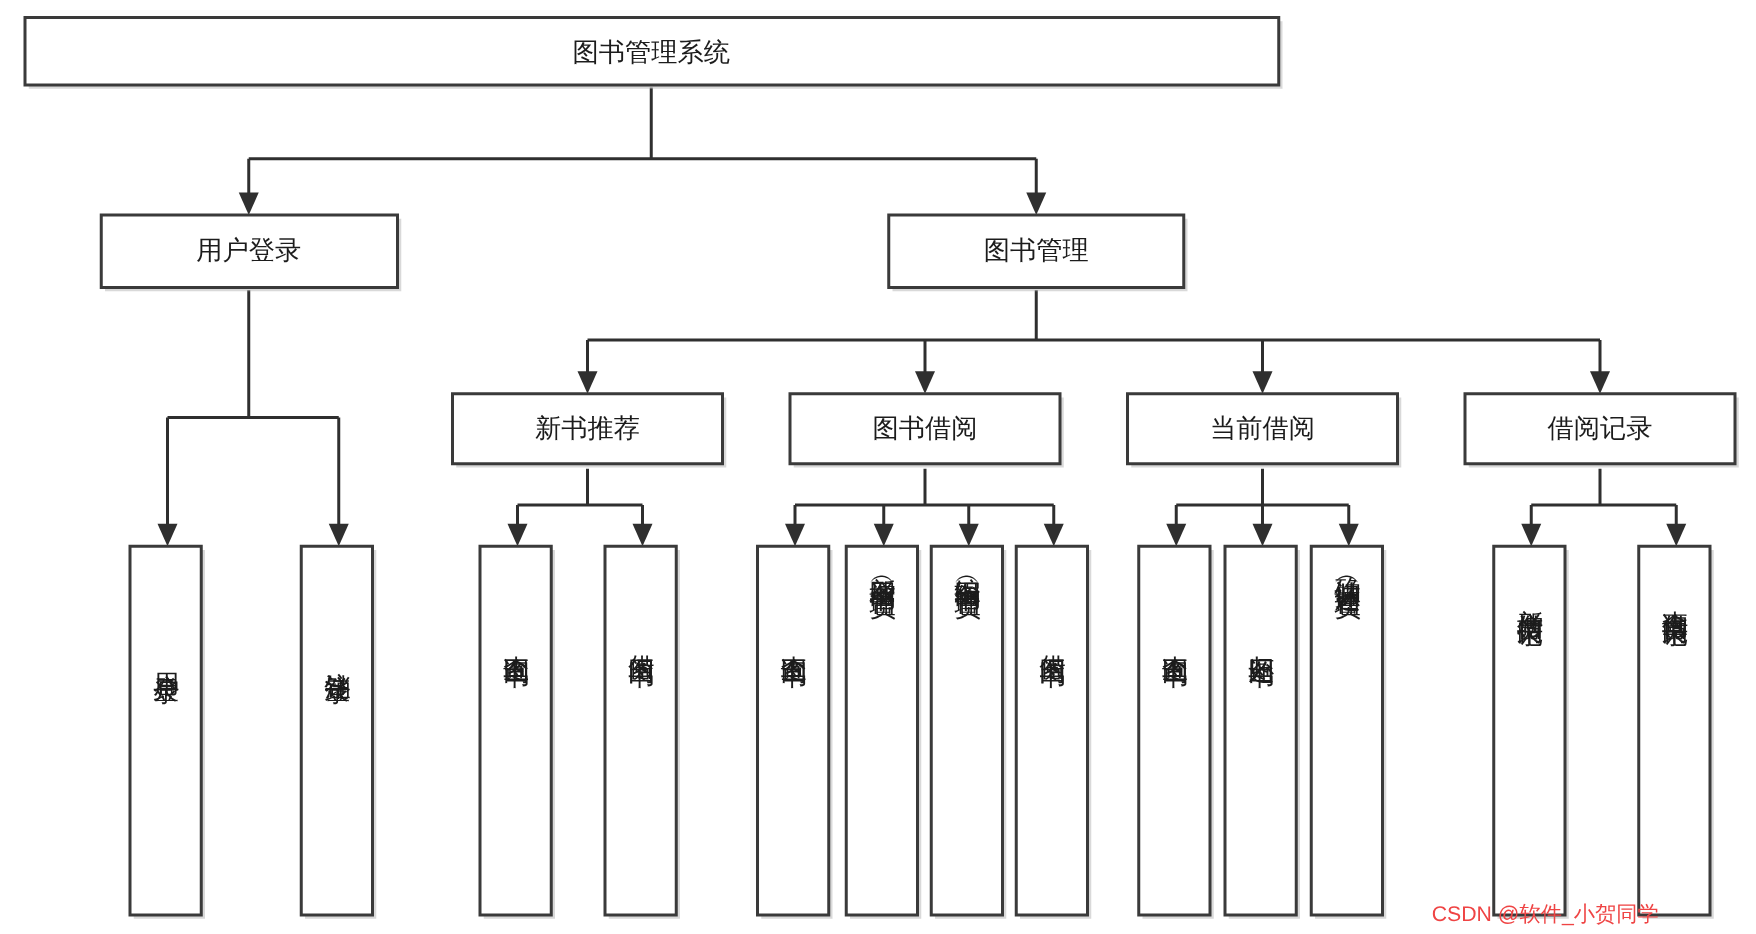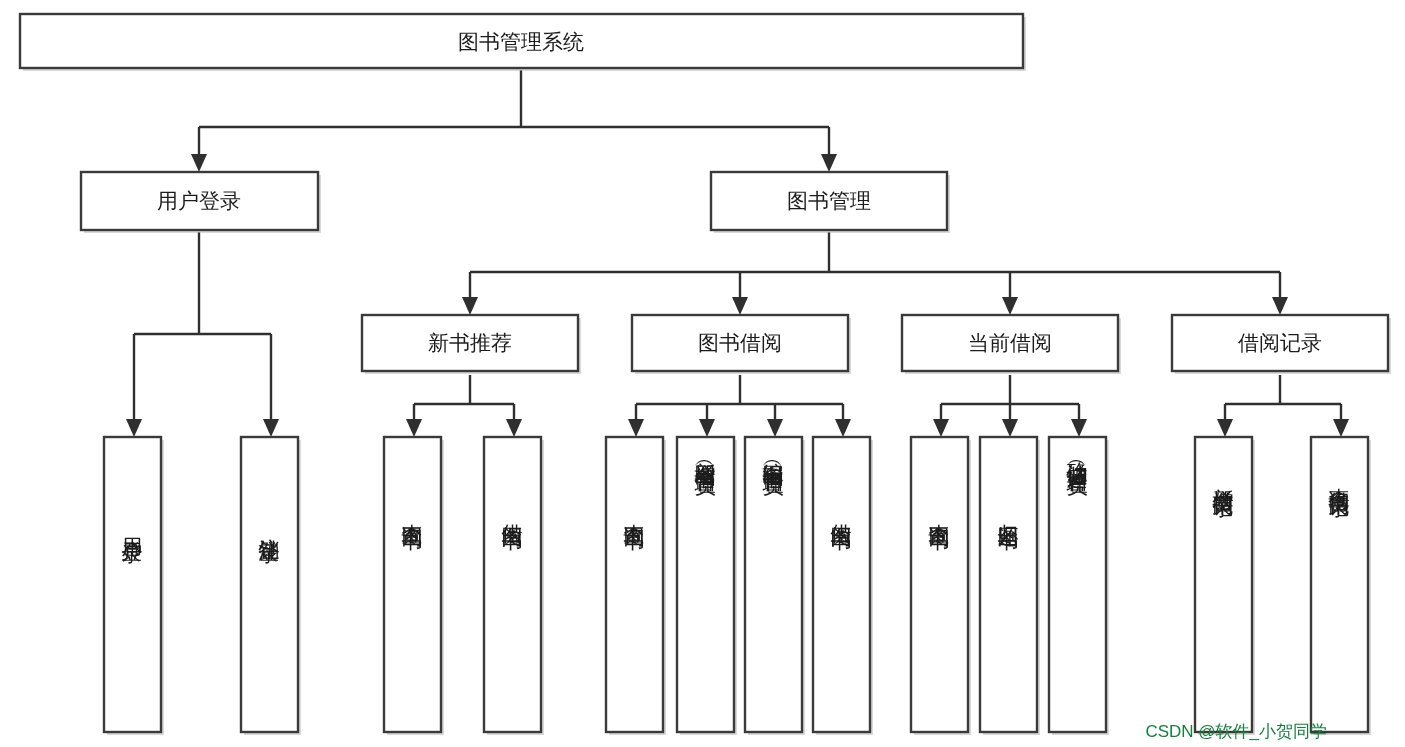--- a/index.html
+++ b/index.html
@@ -72,21 +72,21 @@
     color: #1c1c1c;
     letter-spacing: 2px;
     white-space: nowrap;
   }
   .watermark {
     position: absolute;
     right: 12px;
     bottom: 4px;
     font-family: "Liberation Sans", "DejaVu Sans", sans-serif;
     font-size: 17px;
-    color: #15803d;
+    color: #ef4444;
     user-select: none;
     white-space: nowrap;
   }
 </style>
 </head>
 <body>
 
 <div id="diagram-root">
 
   <svg id="flow" viewBox="0 0 1405 747">

